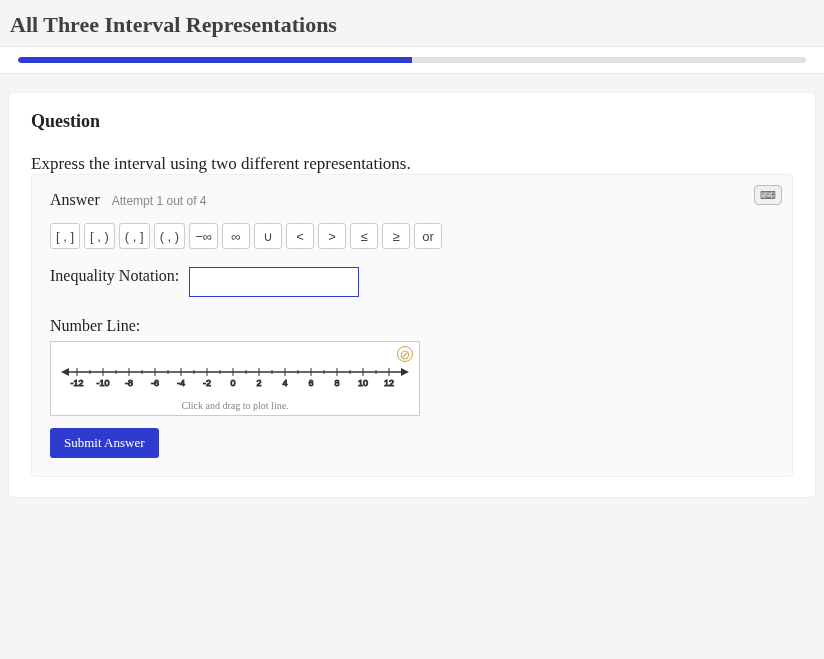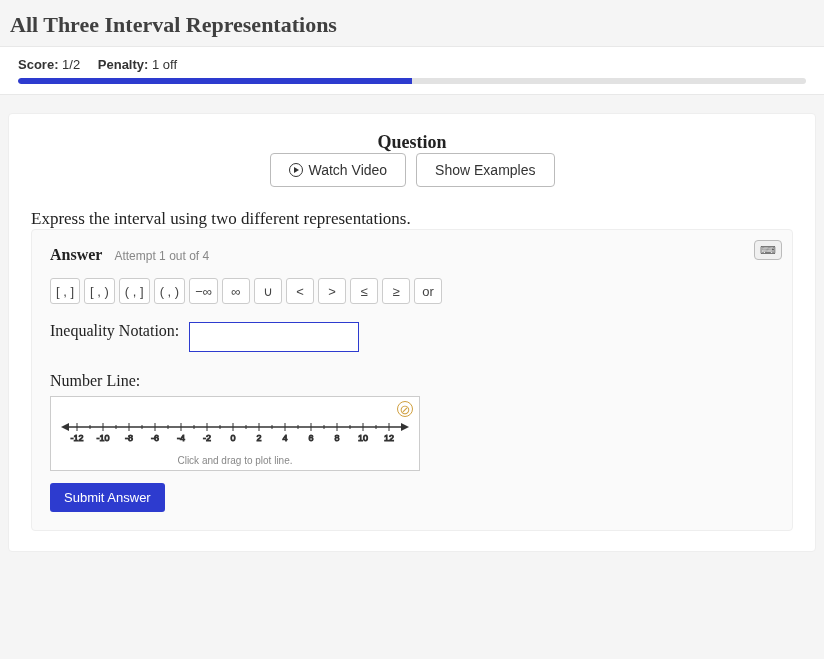--- a/index.html
+++ b/index.html
@@ -50,21 +50,20 @@
       margin: 0 8px;
       padding: 18px 22px 20px;
       border: 1px solid #eee;
       border-radius: 4px;
     }
     .q-header {
       display: flex;
       align-items: center;
       justify-content: space-between;
       margin-bottom: 22px;
-      flex-direction: column;
     }
     .q-label {
       font-family: Georgia, serif;
       font-weight: bold;
       font-size: 18px;
       color: #222;
     }
     .q-buttons { display: flex; gap: 10px; }
     .btn-outline {
       background: #fff;
@@ -120,21 +119,21 @@
       width: 28px; height: 20px;
       border: 1px solid #bbb;
       border-radius: 4px;
       background: #f0f0f0;
       display:flex; align-items:center; justify-content:center;
       font-size:11px; color:#555;
       cursor:pointer;
     }
     .answer-heading {
       font-family: Georgia, serif;
-      font-weight: bold;
+      font-weight: normal;
       font-size: 16px;
       color: #222;
       display: inline-block;
     }
     .attempt {
       font-family: Arial, sans-serif;
       font-size: 12px;
       color: #888;
       margin-left: 8px;
     }
@@ -198,68 +197,53 @@
       border: 1.5px solid #d0a040;
       border-radius: 50%;
       color: #d0a040;
       font-size: 13px;
       line-height: 1;
       display:flex;align-items:center;justify-content:center;
       cursor:pointer;
       background:#fff;
     }
     .nl-hint {
-      font-family: Liberation Sans, sans-serif;
+      font-family: Liberation Serif, serif;
       font-size: 10px;
       color: #888;
       text-align: center;
       margin-top: 2px;
     }
     .submit-btn {
       margin-top: 12px;
       background: #2d3bcf;
       color: #fff;
       border: none;
       border-radius: 3px;
       padding: 7px 14px;
-      font-family: Liberation Sans, sans-serif;
+      font-family: Liberation Serif, serif;
       font-size: 13px;
       cursor: pointer;
     }
     svg text { font-family: Arial, sans-serif; }
   </style>
 </head>
 <body>
 
 <h1 class="page-title">All Three Interval Representations</h1>
 
 <div class="score-bar-area">
-  <div class="score-row">
-    <span class="lbl">Score:</span>
-    <span class="val">1/2</span>
-    <span class="lbl">Penalty:</span>
-    <span>1 off</span>
-  </div>
   <div class="progress-track">
     <div class="progress-fill"></div>
   </div>
 </div>
 
 <div class="question-card">
   <div class="q-header">
     <div class="q-label">Question</div>
-    <div class="q-buttons">
-      <button class="btn-outline">
-        <span class="play-icon"></span>
-        <span>Watch Video</span>
-      </button>
-      <button class="btn-outline">
-        <span>Show Examples</span>
-      </button>
-    </div>
   </div>
 
   <p class="prompt">Express the interval using two different representations.</p>
 
   <div class="answer-block">
     <div class="kb-toggle">⌨</div>
     <div>
       <span class="answer-heading">Answer</span>
       <span class="attempt">Attempt 1 out of 4</span>
     </div>

